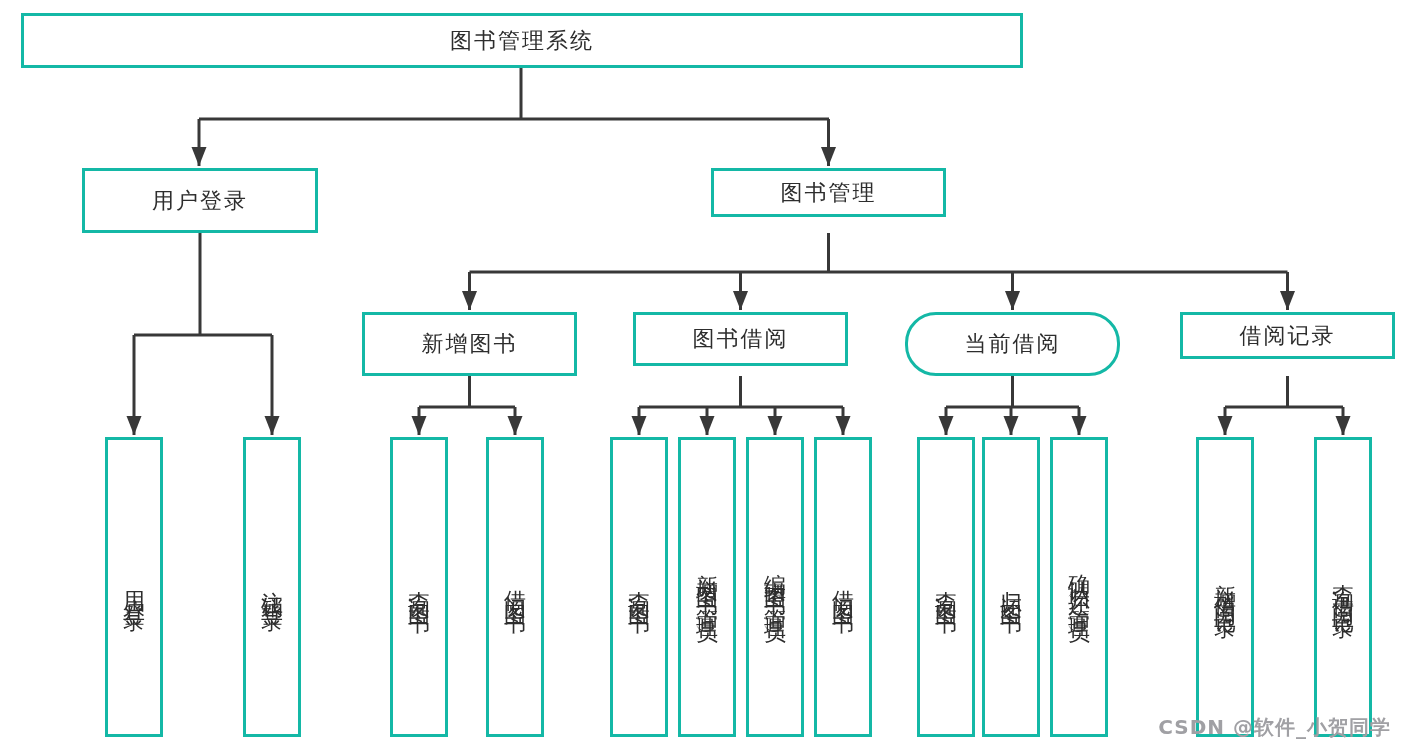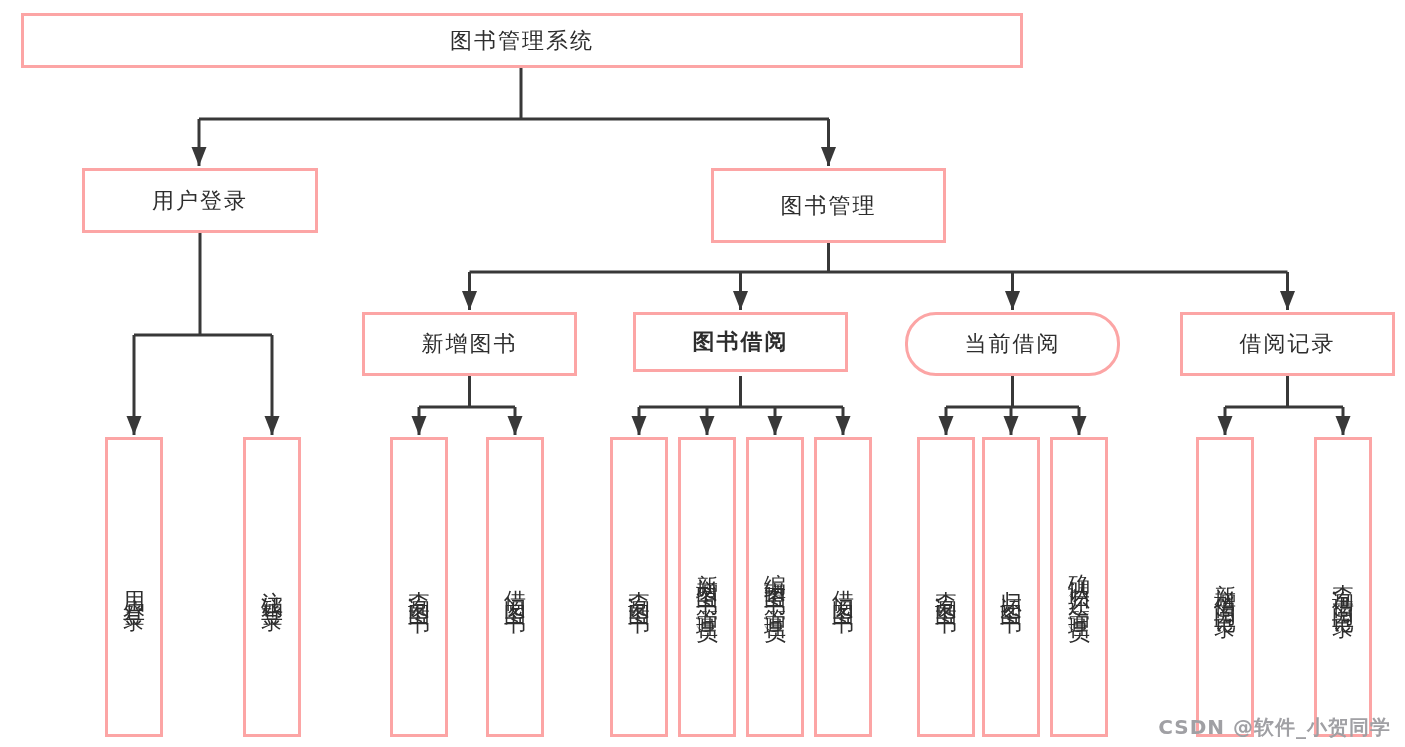--- a/index.html
+++ b/index.html
@@ -3,21 +3,21 @@
 <meta charset="utf-8">
 <style>
   html,body{margin:0;padding:0;background:#ffffff;}
   .canvas{
     position:relative;width:1405px;height:747px;background:#ffffff;
     font-family:"DejaVu Sans",sans-serif;overflow:hidden;
   }
   svg.wires{position:absolute;left:0;top:0;width:1405px;height:747px;}
   .node{
     position:absolute;box-sizing:border-box;background:#ffffff;
-    border:3px solid #fca5a5;display:flex;align-items:center;justify-content:center;
+    border:3px solid #14b8a6;display:flex;align-items:center;justify-content:center;
     color:#2d2d2d;
   }
   .h .label{font-size:22px;letter-spacing:2px;white-space:nowrap;}
   .v .label{
     writing-mode:vertical-rl;text-orientation:mixed;
     font-size:22px;letter-spacing:7px;line-height:1;
   }
   .watermark{
     position:absolute;right:14px;bottom:6px;
     font-size:20px;color:#a0a0a4;letter-spacing:1px;white-space:nowrap;font-weight:bold;
@@ -66,34 +66,34 @@
     </g>
   </svg>
 
   <div class="node h" style="left:21px;top:13px;width:1002px;height:55px;">
     <span class="label">图书管理系统</span>
   </div>
 
   <div class="node h" style="left:82px;top:168px;width:236px;height:65px;">
     <span class="label">用户登录</span>
   </div>
-  <div class="node h" style="left:711px;top:168px;width:235px;height:75px;">
+  <div class="node h" style="left:711px;top:168px;width:235px;height:49px;">
     <span class="label">图书管理</span>
   </div>
 
   <div class="node h" style="left:362px;top:312px;width:215px;height:64px;">
     <span class="label">新增图书</span>
   </div>
-  <div class="node h" style="left:633px;top:312px;width:215px;height:60px;font-weight:bold;">
+  <div class="node h" style="left:633px;top:312px;width:215px;height:54px;">
     <span class="label">图书借阅</span>
   </div>
   <div class="node h" style="left:905px;top:312px;width:215px;height:64px;border-radius:31px;">
     <span class="label">当前借阅</span>
   </div>
-  <div class="node h" style="left:1180px;top:312px;width:215px;height:64px;">
+  <div class="node h" style="left:1180px;top:312px;width:215px;height:47px;">
     <span class="label">借阅记录</span>
   </div>
 
   <div class="node v" style="left:105px;top:437px;width:58px;height:300px;">
     <span class="label">用户登录</span>
   </div>
   <div class="node v" style="left:243px;top:437px;width:58px;height:300px;">
     <span class="label">注销登录</span>
   </div>
 

